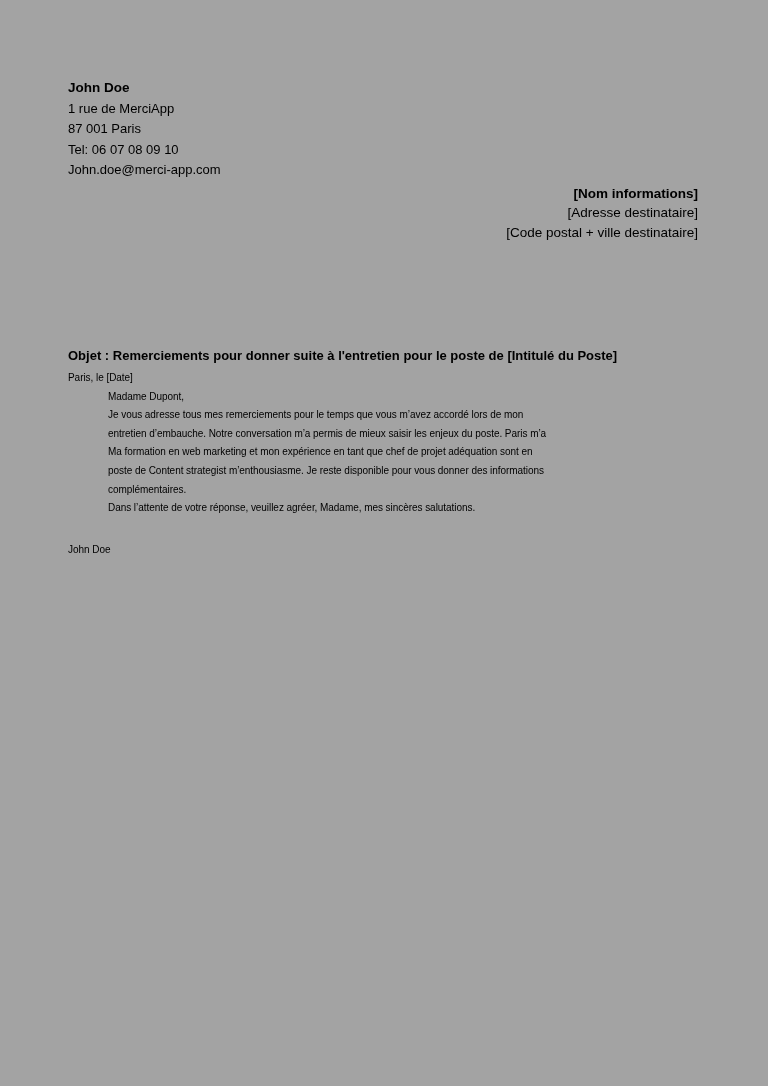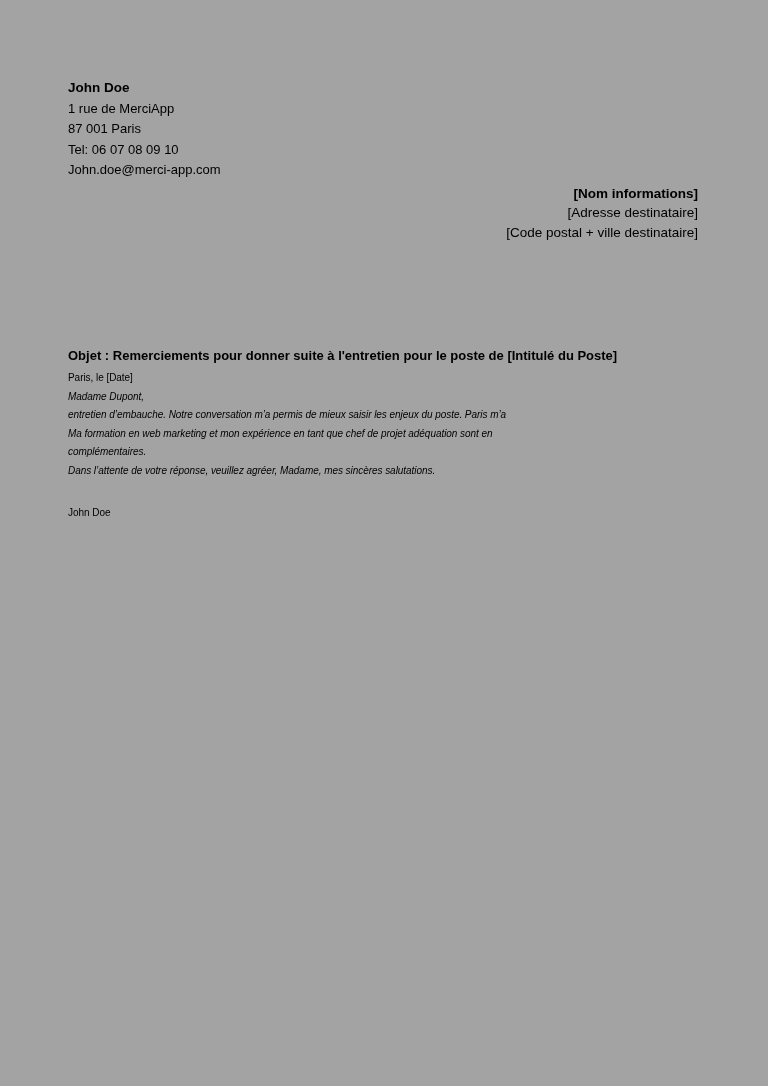--- a/index.html
+++ b/index.html
@@ -58,21 +58,21 @@
     top: 369px;
     font-size: 10px;
     line-height: 18.6px;
     letter-spacing: -0.05px;
     white-space: nowrap;
   }
   .body-block .line {
     height: 18.6px;
   }
   .italic {
-    font-style: italic;
+    margin-left: 40px;
   }
   .spacer-line {
     height: 23px;
   }
 </style>
 </head>
 <body>
 
 <div class="page">
 
@@ -88,21 +88,23 @@
     <div class="name">[Nom informations]</div>
     <div>[Adresse destinataire]</div>
     <div>[Code postal + ville destinataire]</div>
   </div>
 
   <div class="subject-line">Objet : Remerciements pour donner suite à l'entretien pour le poste de [Intitulé du Poste]</div>
 
   <div class="body-block">
     <div class="line">Paris, le [Date]</div>
     <div class="line italic">Madame Dupont,</div>
+    <div class="line italic">Je vous adresse tous mes remerciements pour le temps que vous m’avez accordé lors de mon</div>
     <div class="line italic">entretien d’embauche. Notre conversation m’a permis de mieux saisir les enjeux du poste. Paris m’a</div>
     <div class="line italic">Ma formation en web marketing et mon expérience en tant que chef de projet adéquation sont en</div>
+    <div class="line italic">poste de Content strategist m’enthousiasme. Je reste disponible pour vous donner des informations</div>
     <div class="line italic">complémentaires.</div>
     <div class="line italic">Dans l’attente de votre réponse, veuillez agréer, Madame, mes sincères salutations.</div>
     <div class="spacer-line"></div>
     <div class="line">John Doe</div>
   </div>
 
 </div>
 
 </body></html>

